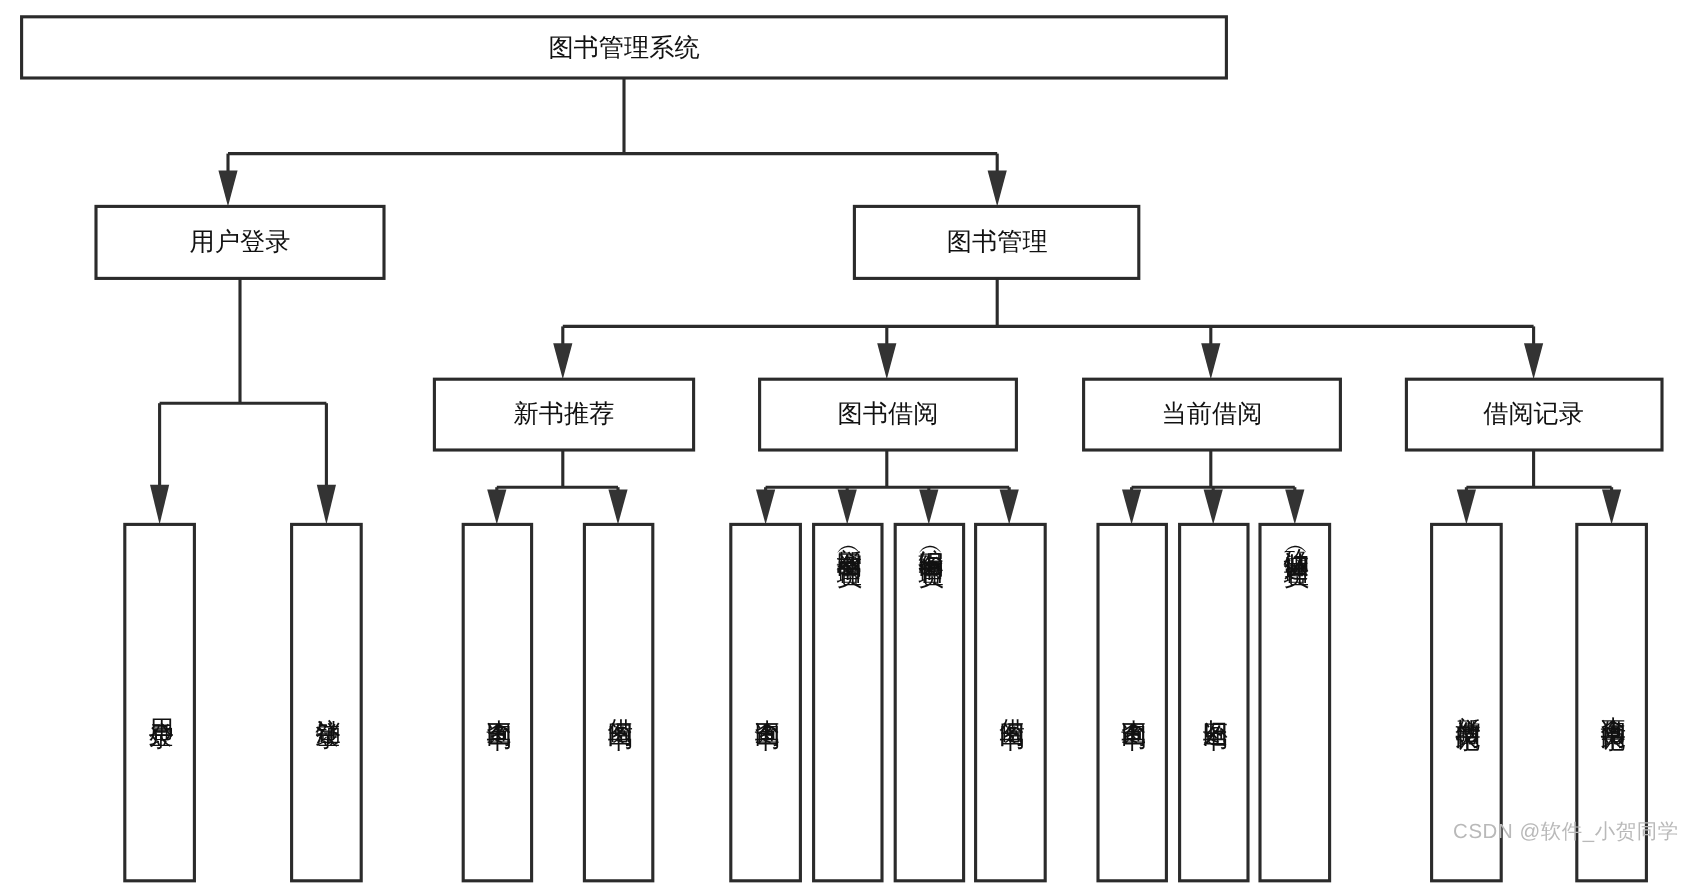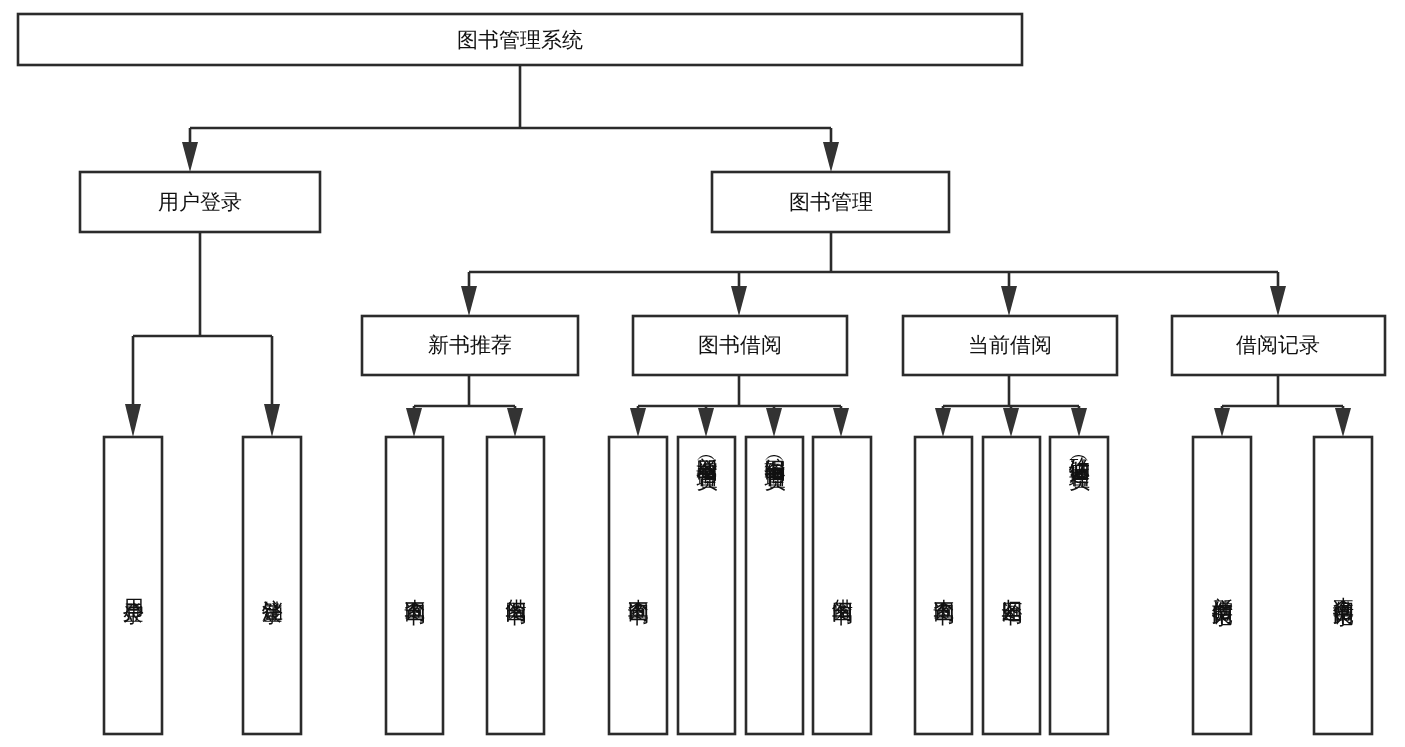--- a/index.html
+++ b/index.html
@@ -246,13 +246,14 @@
     <span class="leaf-label">确认归还（管理员）</span>
   </div>
 
   <div class="leaf-label-wrap" style="left:1193px; top:437px; width:58px; height:297px;">
     <span class="leaf-label">新增借阅记录</span>
   </div>
   <div class="leaf-label-wrap" style="left:1314px; top:437px; width:58px; height:297px;">
     <span class="leaf-label">查询借阅记录</span>
   </div>
 
+  <div class="watermark">CSDN @软件_小贺同学</div>
 </div>
 
 </body></html>

